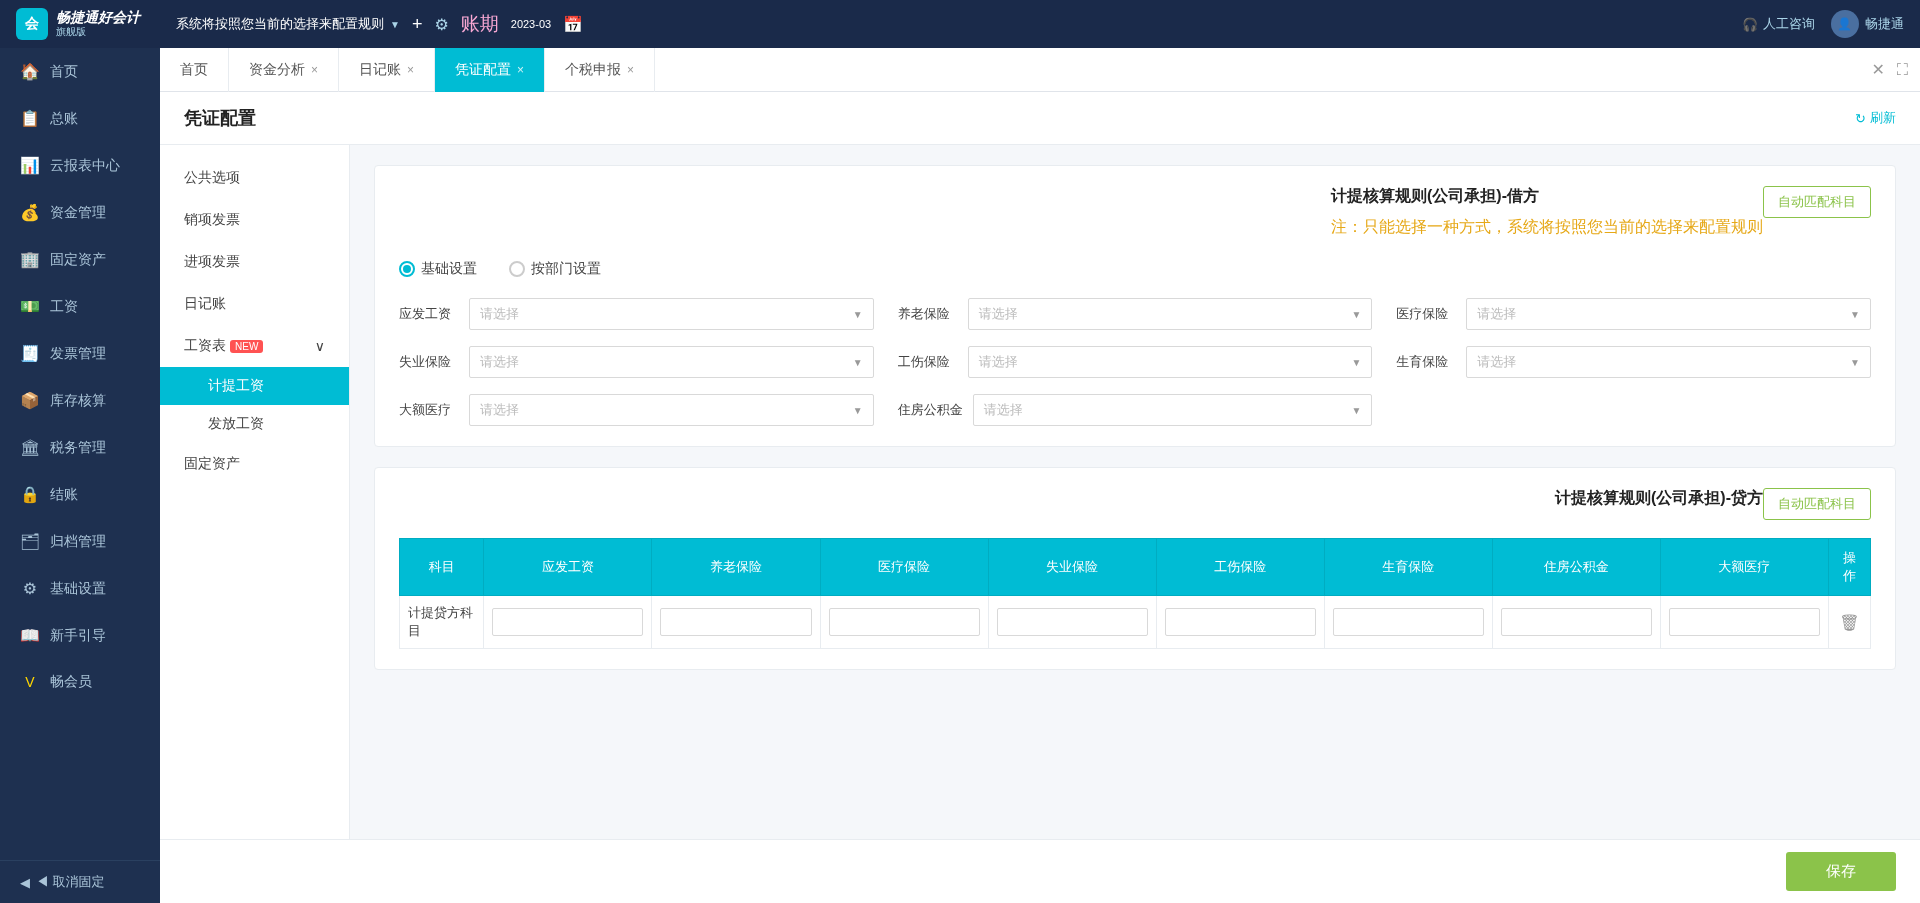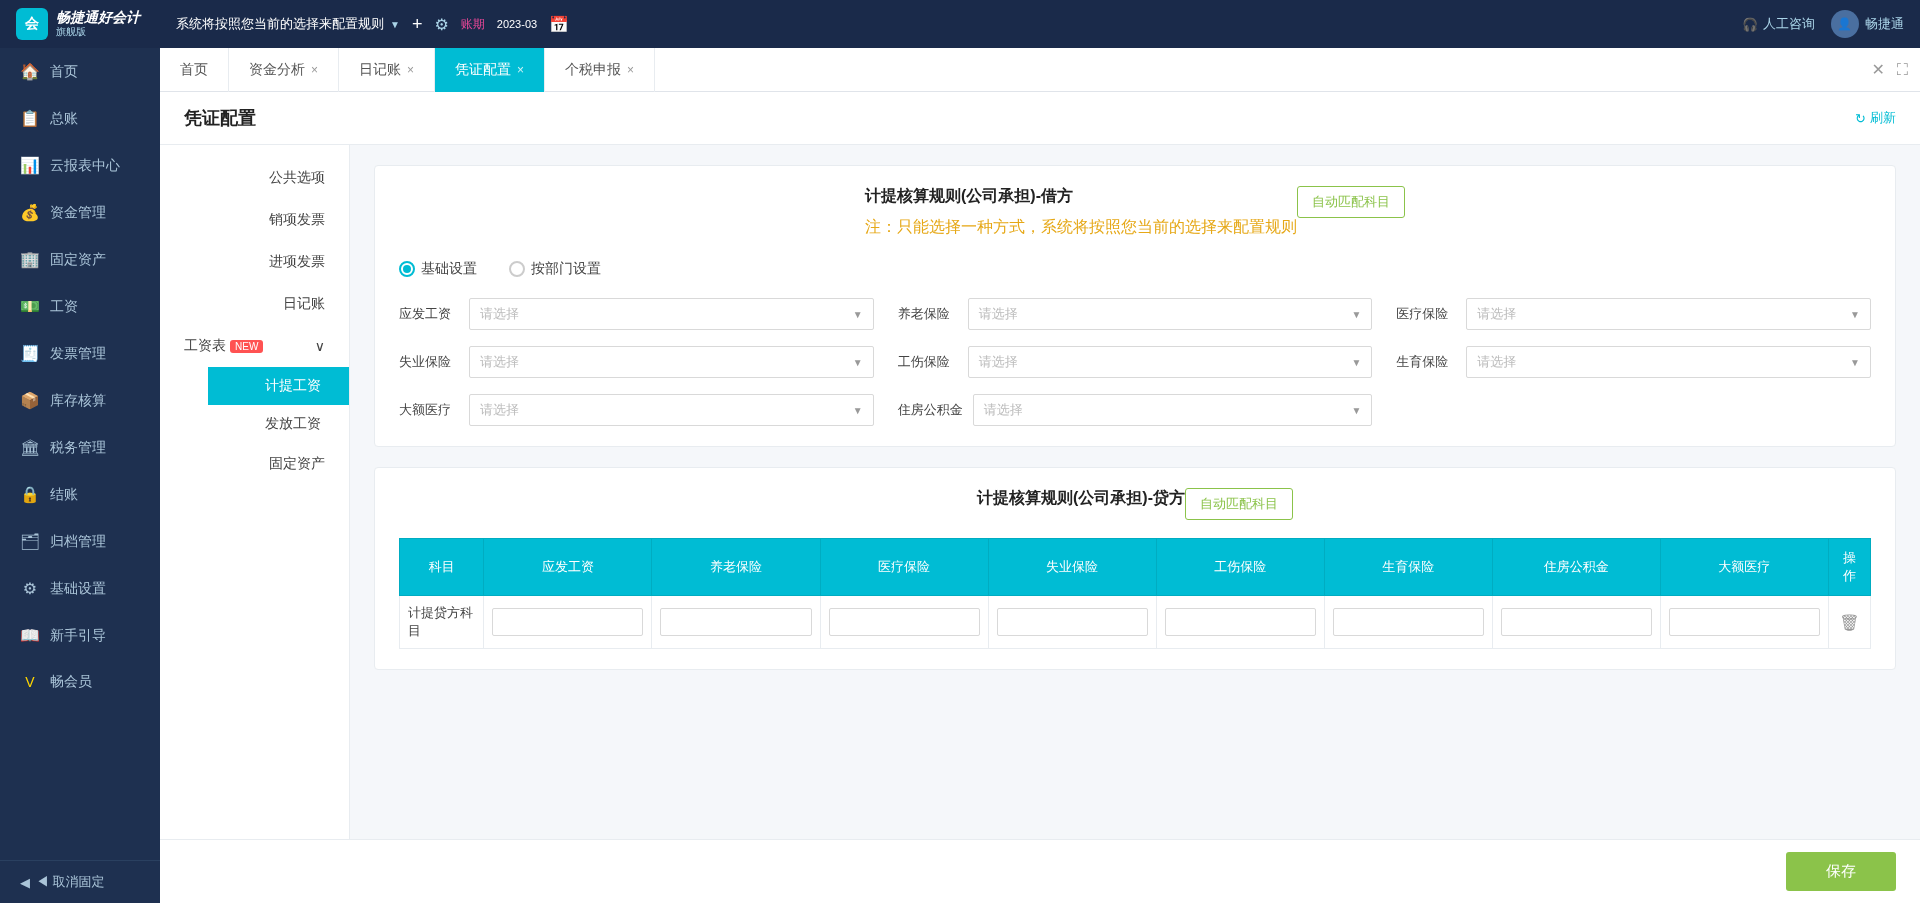--- a/index.html
+++ b/index.html
@@ -163,40 +163,39 @@
     }
 
     
     .left-nav {
       width: 190px;
       background: white;
       border-right: 1px solid #e8ecf0;
       padding: 12px 0;
       flex-shrink: 0;
       overflow-y: auto;
-      text-align: right;
     }
     .nav-item {
       padding: 12px 24px;
       font-size: 14px;
       color: #444;
       cursor: pointer;
     }
     .nav-item-expand {
       padding: 12px 24px;
       font-size: 14px; color: #444; cursor: pointer;
       display: flex; align-items: center; justify-content: space-between;
     }
     .nav-badge {
       background: #ff5252; color: white; font-size: 10px;
       padding: 1px 5px; border-radius: 3px; margin-left: 4px;
     }
     .nav-item-sub {
-      padding: 10px 28px;
-      font-size: 14px; color: #444; cursor: pointer; margin-left: 48px;
+      padding: 10px 48px;
+      font-size: 14px; color: #444; cursor: pointer;
     }
     .nav-item-sub.active { background: #00bcd4; color: white; }
 
     
     .main-panel {
       flex: 1;
       overflow-y: auto;
       padding: 20px 24px;
     }
 
@@ -324,21 +323,21 @@
       background: #8bc34a;
       color: white;
       border: none;
       padding: 10px 40px;
       font-size: 15px;
       border-radius: 3px;
       cursor: pointer;
     }
 
     .section-top-row {
-      display: flex; align-items: flex-start; justify-content: center;
+      display: flex; align-items: flex-start; justify-content: flex-end;
       margin-bottom: 6px;
     }
   </style>
 </head>
 <body>
 
 <div class="top-bar">
   <div class="logo-area">
     <div class="logo-icon">
       <span>会</span>
@@ -348,21 +347,21 @@
       <div class="logo-sub">旗舰版</div>
     </div>
   </div>
   <div class="top-center">
     <div class="company-selector">
       <span>系统将按照您当前的选择来配置规则</span>
       <span class="arrow">▼</span>
     </div>
     <span style="color:white;font-size:18px;cursor:pointer;">+</span>
     <span style="color:#aad4e8;font-size:16px;cursor:pointer;">⚙</span>
-    <span style="color:#ec4899;font-size:12px;">账期</span>
+    <span style="color:#f9a8d4;font-size:19px;">账期</span>
     <span style="color:white;font-size:11px;">2023-03</span>
     <span style="color:#00bcd4;font-size:16px;cursor:pointer;">📅</span>
   </div>
   <div class="top-right">
     <div class="support-btn">
       <span>🎧</span>
       <span>人工咨询</span>
     </div>
     <div class="user-area">
       <div class="avatar">👤</div>

